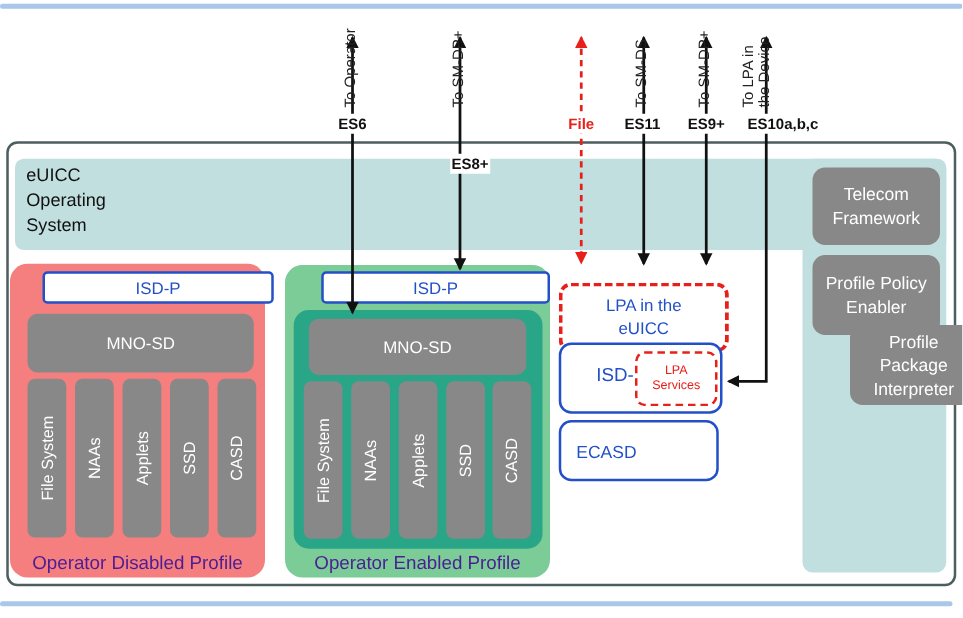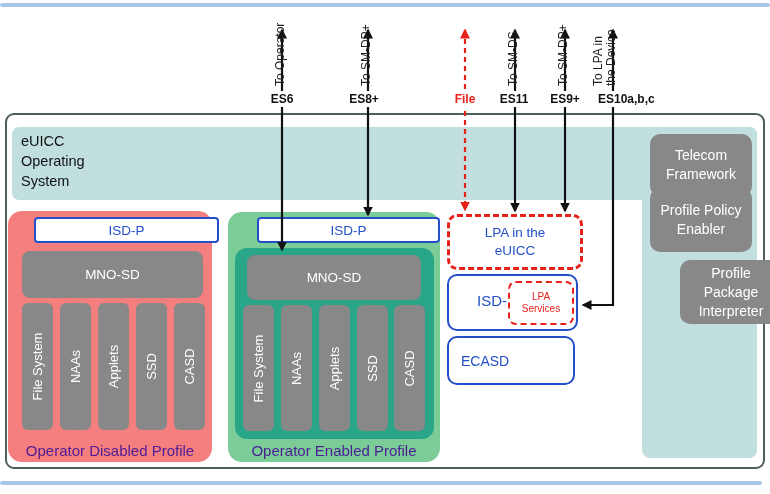--- a/index.html
+++ b/index.html
@@ -26,21 +26,21 @@
   #isdp-d{left:22px;top:217px;width:181px;height:22px;}
   #isdp-e{left:245px;top:217px;width:179px;height:22px;}
   .graybox{background:#888;border-radius:8px;color:#fff;display:flex;align-items:center;justify-content:center;font-size:13.5px;}
   #mno-d{left:22px;top:251px;width:181px;height:47px;}
   #mno-e{left:247px;top:255px;width:174px;height:45px;}
   .bar{position:absolute;width:31px;height:127px;background:#888;border-radius:6px;
        display:flex;align-items:center;justify-content:center;}
   .bar span{transform:rotate(-90deg);white-space:nowrap;color:#fff;font-size:13px;}
   .profile-title{position:absolute;font-size:15px;color:#4c1d95;text-align:center;}
   
-  #lpa-box{left:447px;top:214px;width:130px;height:50px;background:#fff;border:3px dashed #e8201a;
+  #lpa-box{left:447px;top:226px;width:130px;height:50px;background:#fff;border:3px dashed #e8201a;
            border-radius:10px;color:#2350c8;font-size:13.5px;display:flex;align-items:center;justify-content:center;
            text-align:center;white-space:pre-line;line-height:18px;}
   #isdr-box{left:447px;top:274px;width:127px;height:53px;background:#fff;border:2.5px solid #2350c8;border-radius:10px;}
   #isdr-label{left:477px;top:292px;font-size:15px;color:#2350c8;}
   #lpa-services{left:508px;top:281px;width:62px;height:40px;border:2.5px dashed #e8201a;border-radius:8px;
                 color:#e8201a;font-size:10px;display:flex;align-items:center;justify-content:center;
                 text-align:center;white-space:pre-line;line-height:12px;background:#fff;}
   #ecasd-box{left:447px;top:336px;width:128px;height:49px;background:#fff;border:2.5px solid #2350c8;border-radius:10px;
              color:#2350c8;font-size:14px;display:flex;align-items:center;padding-left:12px;box-sizing:border-box;}
   
@@ -117,21 +117,21 @@
   <div class="abs" id="lpa-box">LPA in the
 eUICC</div>
   <div class="abs" id="isdr-box"></div>
   <div class="abs" id="isdr-label">ISD-R</div>
   <div class="abs" id="lpa-services">LPA
 Services</div>
   <div class="abs" id="ecasd-box">ECASD</div>
 
   <div class="svc" style="top:134px;height:62px;">Telecom
 Framework</div>
-  <div class="svc" style="top:188px;height:64px;">Profile Policy
+  <div class="svc" style="top:204px;height:64px;">Profile Policy
 Enabler</div>
   <div class="svc" style="top:260px;height:64px;margin-left:30px;">Profile
 Package
 Interpreter</div>
 
   <svg class="abs" id="arrows-svg" viewBox="0 0 770 494">
     <defs>
       <marker id="mB" markerUnits="userSpaceOnUse" markerWidth="12" markerHeight="12" refX="8.5" refY="5" orient="auto-start-reverse">
         <path d="M0,0 L10,5 L0,10 z" fill="#111"></path>
       </marker>
@@ -141,21 +141,21 @@
     </defs>
     <path d="M282,30 V250" fill="none" stroke="#111" stroke-width="2.2" marker-start="url(#mB)" marker-end="url(#mB)"></path>
     <path d="M368,30 V215" fill="none" stroke="#111" stroke-width="2.2" marker-start="url(#mB)" marker-end="url(#mB)"></path>
     <path d="M465,30 V210" fill="none" stroke="#e8201a" stroke-width="2.2" stroke-dasharray="5 4" marker-start="url(#mR)" marker-end="url(#mR)"></path>
     <path d="M515,30 V211" fill="none" stroke="#111" stroke-width="2.2" marker-start="url(#mB)" marker-end="url(#mB)"></path>
     <path d="M565,30 V211" fill="none" stroke="#111" stroke-width="2.2" marker-start="url(#mB)" marker-end="url(#mB)"></path>
     <path d="M613,30 V305 H583" fill="none" stroke="#111" stroke-width="2.2" marker-start="url(#mB)" marker-end="url(#mB)"></path>
   </svg>
 
   <div class="es-label centered" style="left:282px;">ES6</div>
-  <div class="es-label centered" style="left:364px;">ES8+</div>
+  <div class="es-label centered" style="left:376px;margin-top:32px;">ES8+</div>
   <div class="es-label centered es-red" style="left:465px;">File</div>
   <div class="es-label centered" style="left:514px;">ES11</div>
   <div class="es-label centered" style="left:565px;">ES9+</div>
   <div class="es-label" style="left:597px;">ES10a,b,c</div>
 
   <div class="vlabel" style="left:287px;top:73px;height:13px;">To Operator</div>
   <div class="vlabel" style="left:373px;top:73px;height:13px;">To SM-DP+</div>
   <div class="vlabel" style="left:520px;top:73px;height:13px;">To SM-DS</div>
   <div class="vlabel" style="left:570px;top:73px;height:13px;">To SM-DP+</div>
   <div class="vlabel" style="left:618px;top:60px;height:26px;">To LPA in

